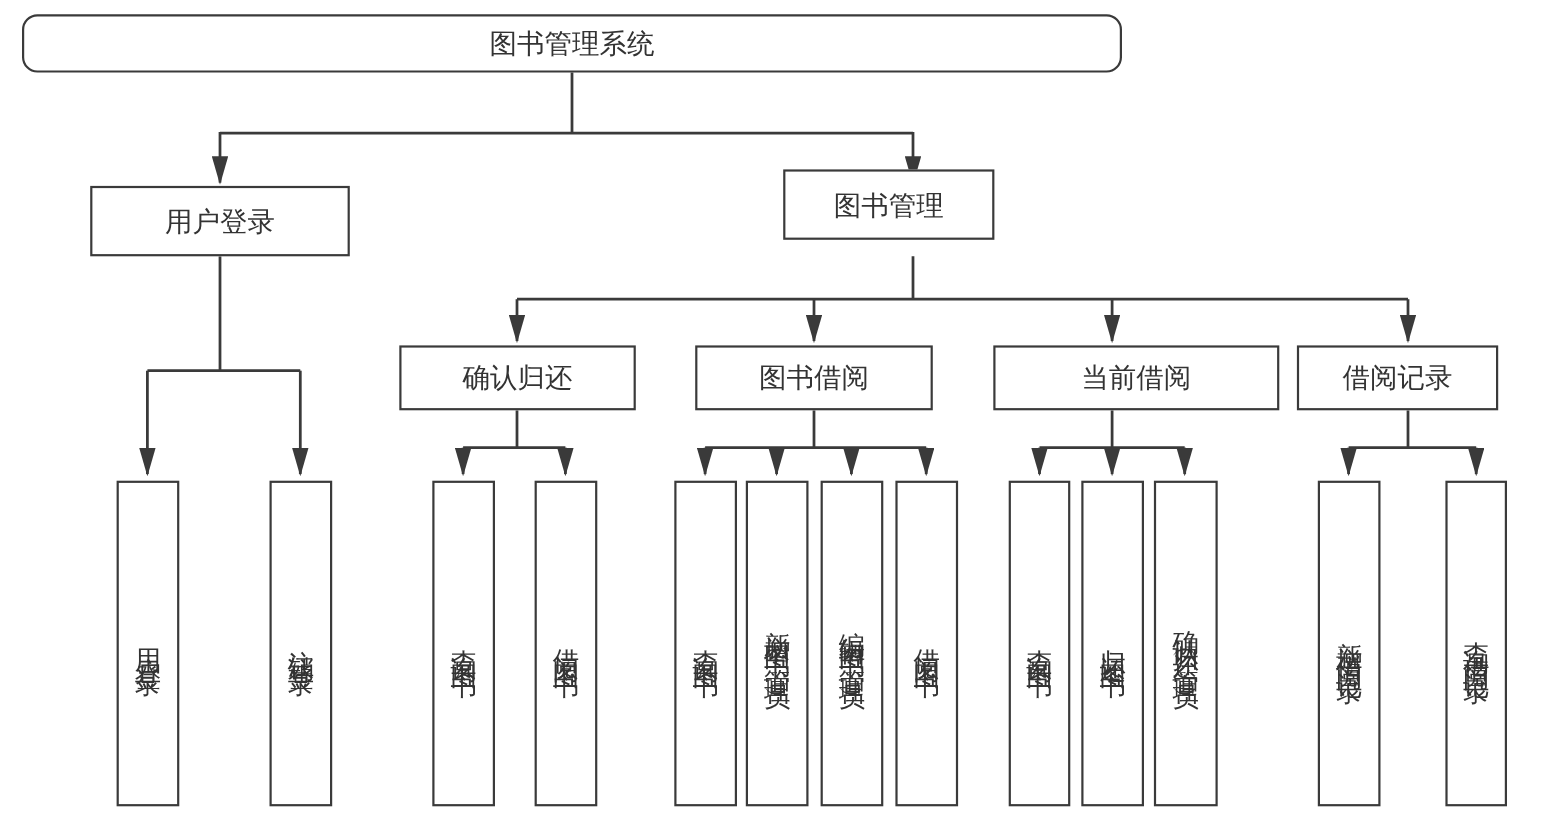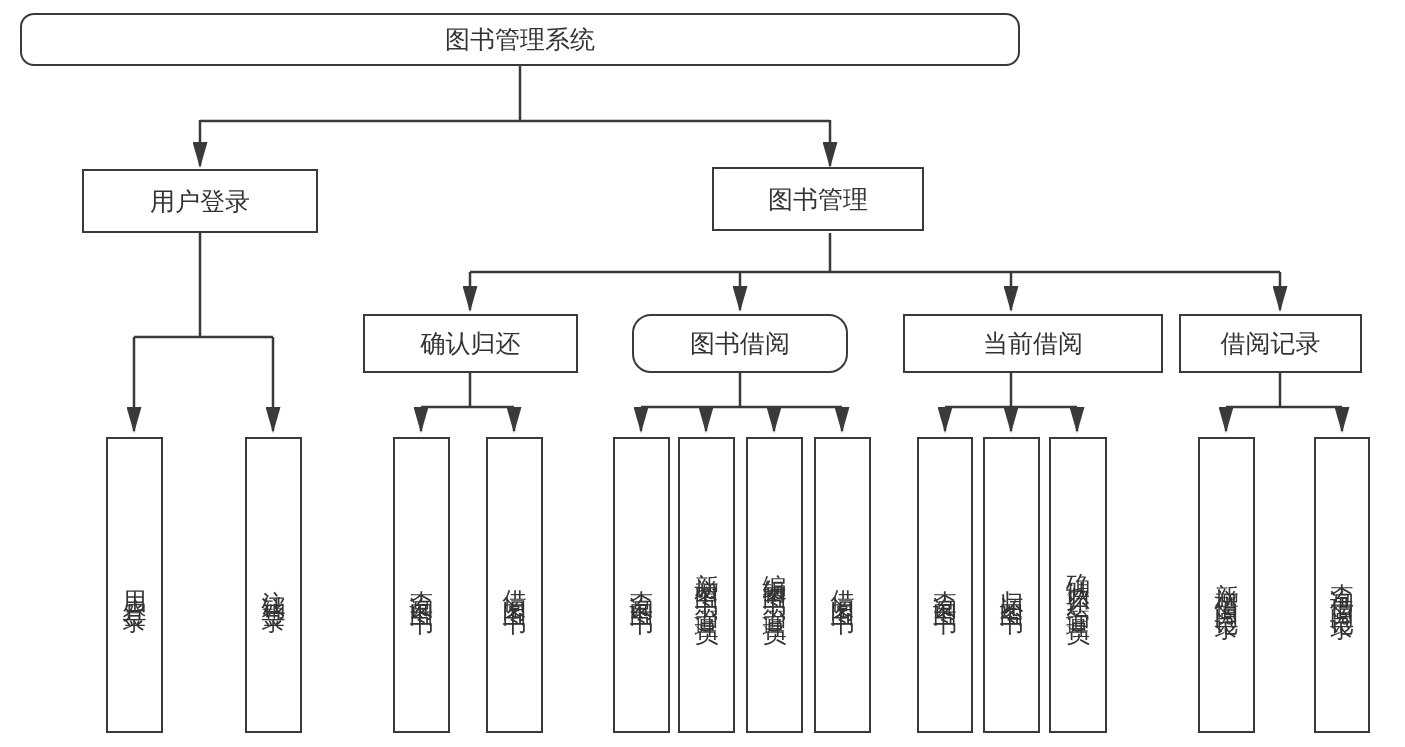--- a/index.html
+++ b/index.html
@@ -95,24 +95,24 @@
     <line x1="945" y1="407" x2="945" y2="431" stroke="#3a3a3a" stroke-width="2.5" marker-end="url(#arw)"></line>
     <line x1="1011" y1="407" x2="1011" y2="431" stroke="#3a3a3a" stroke-width="2.5" marker-end="url(#arw)"></line>
     <line x1="1077" y1="407" x2="1077" y2="431" stroke="#3a3a3a" stroke-width="2.5" marker-end="url(#arw)"></line>
     <line x1="1226" y1="407" x2="1226" y2="431" stroke="#3a3a3a" stroke-width="2.5" marker-end="url(#arw)"></line>
     <line x1="1342" y1="407" x2="1342" y2="431" stroke="#3a3a3a" stroke-width="2.5" marker-end="url(#arw)"></line>
   </svg>
 
   <div class="box" style="left:20px;top:13px;width:1000px;height:53px;border-radius:14px;">图书管理系统</div>
 
   <div class="box" style="left:82px;top:169px;width:236px;height:64px;">用户登录</div>
-  <div class="box" style="left:712px;top:167px;width:212px;height:64px;">图书管理</div>
+  <div class="box" style="left:712px;top:154px;width:192px;height:64px;">图书管理</div>
 
   <div class="box" style="left:363px;top:314px;width:215px;height:59px;">确认归还</div>
-  <div class="box" style="left:632px;top:314px;width:216px;height:59px;border-radius:19px;">图书借阅</div>
+  <div class="box" style="left:632px;top:314px;width:216px;height:59px;">图书借阅</div>
   <div class="box" style="left:903px;top:314px;width:260px;height:59px;">当前借阅</div>
   <div class="box" style="left:1179px;top:314px;width:183px;height:59px;text-align:center;">借阅记录</div>
 
   <div class="vbox" style="left:106px;">
     <span>用户登录</span>
   </div>
   <div class="vbox" style="left:245px;">
     <span>注销登录</span>
   </div>
 

